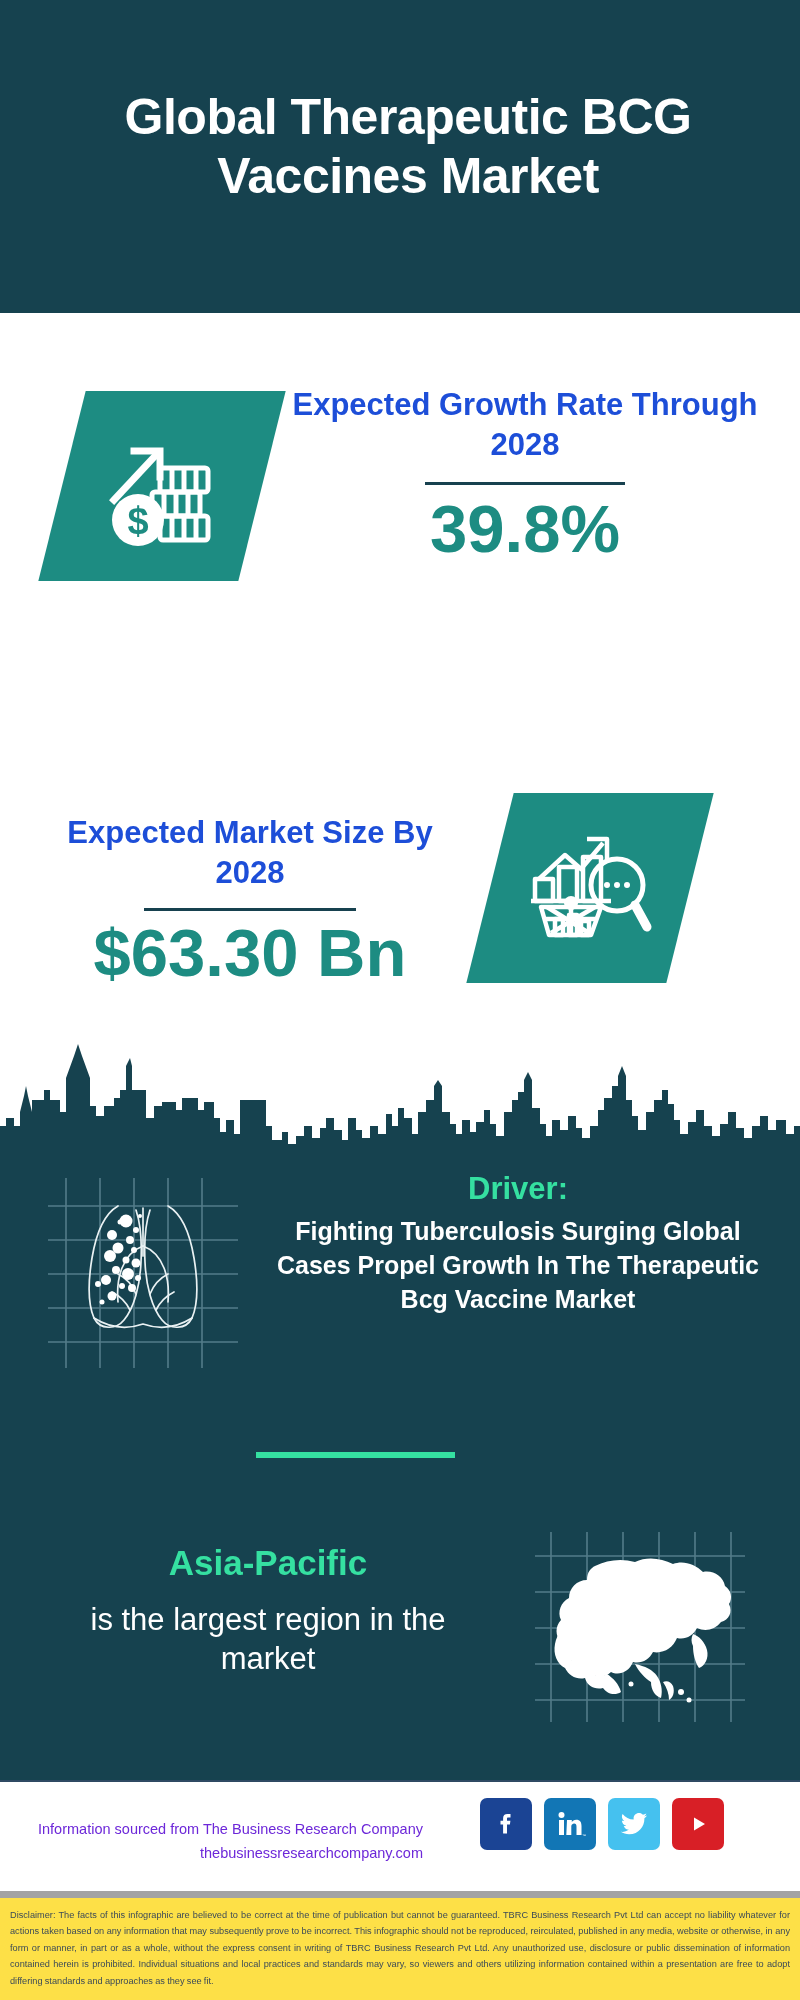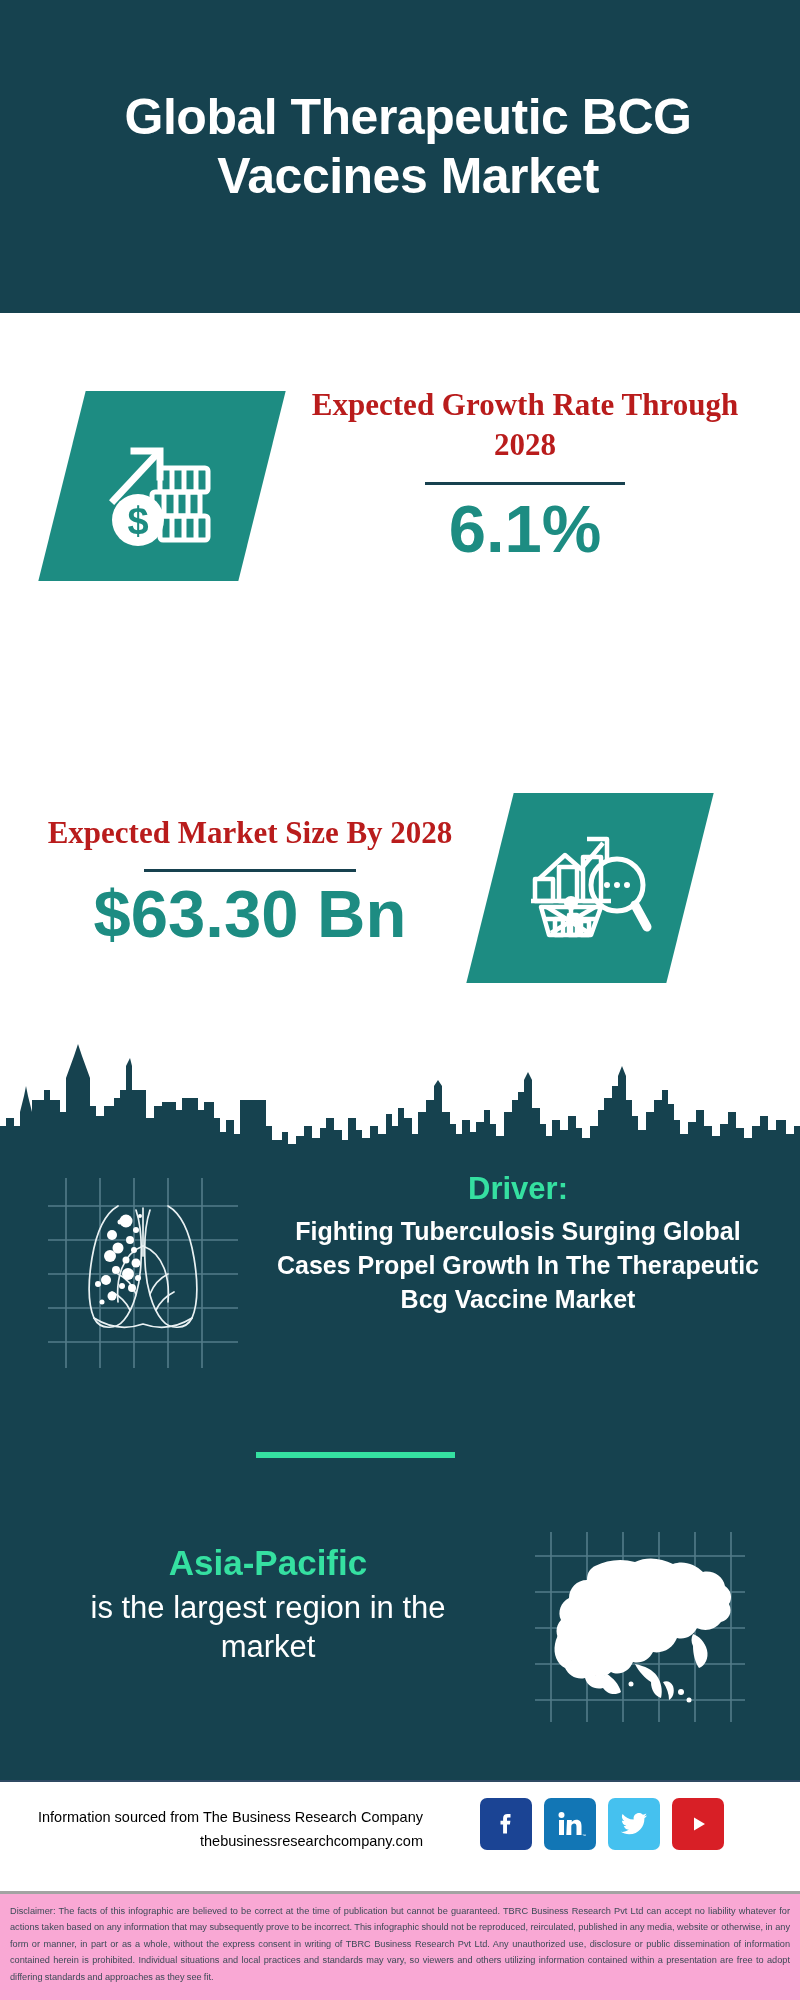--- a/index.html
+++ b/index.html
@@ -59,25 +59,24 @@
   .para-size   { left: 490px; top: 480px; width: 200px; height: 190px; }
 
   
   .growth-block {
     position: absolute;
     left: 290px; top: 72px;
     width: 470px;
     text-align: center;
   }
   .stat-label {
-    color: #b91c1c;
+    color: #1d4ed8;
     font-size: 31px;
     font-weight: bold;
     line-height: 1.28;
-    font-family: Liberation Serif, serif;
   }
   .stat-rule {
     width: 200px; height: 3px;
     background: #17414f;
     margin: 18px auto 8px auto;
   }
   .stat-value {
     color: #1d8c82;
     font-size: 67px;
     font-weight: bold;
@@ -153,42 +152,42 @@
     color: #35e0a1;
     font-size: 35px;
     font-weight: bold;
     line-height: 1.2;
     margin-top: 12px;
   }
   .region-desc {
     color: #ffffff;
     font-size: 31px;
     line-height: 1.26;
-    margin-top: 4px;
+    margin-top: 16px;
   }
 
   .map-wrap {
     position: absolute;
     left: 535px; top: 1532px;
     width: 210px; height: 190px;
   }
   .map-wrap svg { display:block; width:210px; height:190px; }
 
   
   .srcfooter {
     position: absolute;
     left: 0; top: 1780px;
     width: 800px; height: 111px;
     background: #ffffff;
     border-top: 2px solid #2f4a63;
   }
   .src-text {
     position: absolute;
-    left: 38px; top: 24px;
-    color: #000000;
+    left: 38px; top: 36px;
+    color: #6d28d9;
     font-size: 14.5px;
     line-height: 1.65;
   }
   .src-text .line2 { display: block; text-align: right; }
   .socials {
     position: absolute;
     left: 480px; top: 16px;
     display: flex;
     gap: 12px;
   }
@@ -201,22 +200,22 @@
   .sico-fb { background: #1b4494; }
   .sico-li { background: #1276b5; }
   .sico-tw { background: #45c1ef; }
   .sico-yt { background: #d81f26; }
 
   
   .disclaimer {
     position: absolute;
     left: 0; top: 1891px;
     width: 800px; height: 109px;
-    background: #f9a8d4;
-    border-top: 3px solid #a3a3a3;
+    background: #fde047;
+    border-top: 7px solid #a3a3a3;
     padding: 9px 10px 0 10px;
   }
   .disclaimer p {
     color: #3c4a57;
     font-size: 9.2px;
     line-height: 1.78;
     text-align: justify;
     word-spacing: -0.3px;
   }
 </style>
@@ -254,21 +253,21 @@
           </g>
           <circle cx="40" cy="98" r="26" fill="#ffffff"></circle>
           <text x="40" y="112" font-family="Liberation Sans, sans-serif" font-size="38" font-weight="bold" fill="#1d8c82" text-anchor="middle">$</text>
         </svg>
       </div>
     </div>
 
     <div class="growth-block">
       <div class="stat-label">Expected Growth Rate Through 2028</div>
       <div class="stat-rule"></div>
-      <div class="stat-value">6.1%</div>
+      <div class="stat-value">39.8%</div>
     </div>
 
     <div class="size-block">
       <div class="stat-label">Expected Market Size By 2028</div>
       <div class="stat-rule"></div>
       <div class="stat-value">$63.30 Bn</div>
     </div>
 
     <div class="para para-size">
       <div class="para-inner">

